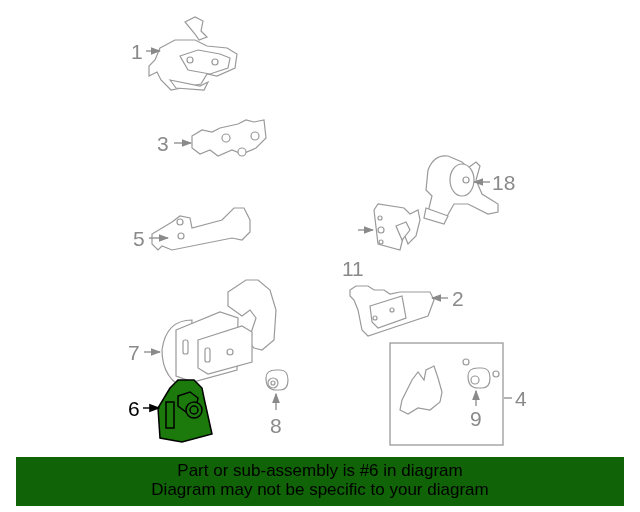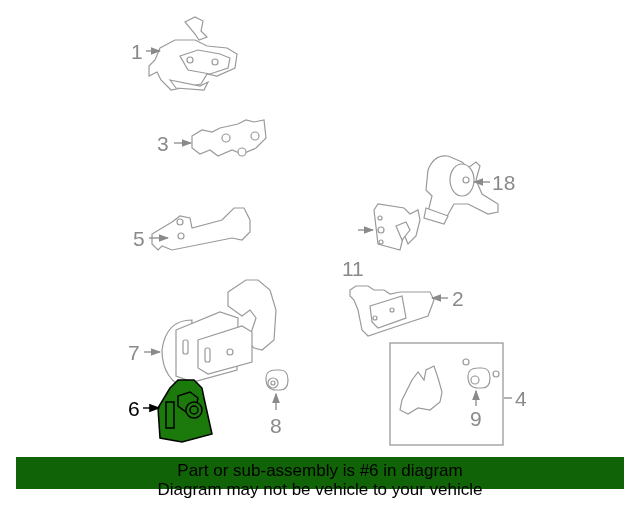--- a/index.html
+++ b/index.html
@@ -2,21 +2,21 @@
 <html><head>
 <meta charset="utf-8">
 <style>
   html, body { margin: 0; padding: 0; background: #ffffff; }
   body { width: 640px; height: 512px; position: relative; overflow: hidden;
          font-family: "Liberation Sans", sans-serif; }
   #diagram { position: absolute; left: 0; top: 0; width: 640px; height: 455px; }
   .callout { position: absolute; font-size: 21px; line-height: 21px; color: #8a8a8a;
              font-family: "Liberation Sans", sans-serif; }
   .callout.active { color: #000000; }
-  .banner { position: absolute; left: 16px; top: 457px; width: 608px; height: 32px;
+  .banner { position: absolute; left: 16px; top: 457px; width: 608px; height: 49px;
             background: #106306; color: #000000; text-align: center;
             font-size: 17px; line-height: 19px; padding-top: 4px; box-sizing: border-box; }
   .banner div { white-space: nowrap; }
 </style>
 </head>
 <body>
 
 <svg id="diagram" viewBox="0 0 640 455" xmlns="http://www.w3.org/2000/svg">
   <defs>
     <marker id="arrow-gray" markerWidth="8" markerHeight="8" refX="7" refY="4" orient="auto">
@@ -125,14 +125,14 @@
 <div class="callout" style="left:133px; top:228px;">5</div>
 <div class="callout active" style="left:128px; top:398px;">6</div>
 <div class="callout" style="left:128px; top:342px;">7</div>
 <div class="callout" style="left:270px; top:415px;">8</div>
 <div class="callout" style="left:470px; top:408px;">9</div>
 <div class="callout" style="left:492px; top:172px;">18</div>
 <div class="callout" style="left:342px; top:220px;margin-top:38px;">11</div>
 
 <div class="banner">
   <div>Part or sub-assembly is #6 in diagram</div>
-  <div>Diagram may not be vehicle to your vehicle</div>
+  <div>Diagram may not be specific to your diagram</div>
 </div>
 
 </body></html>

